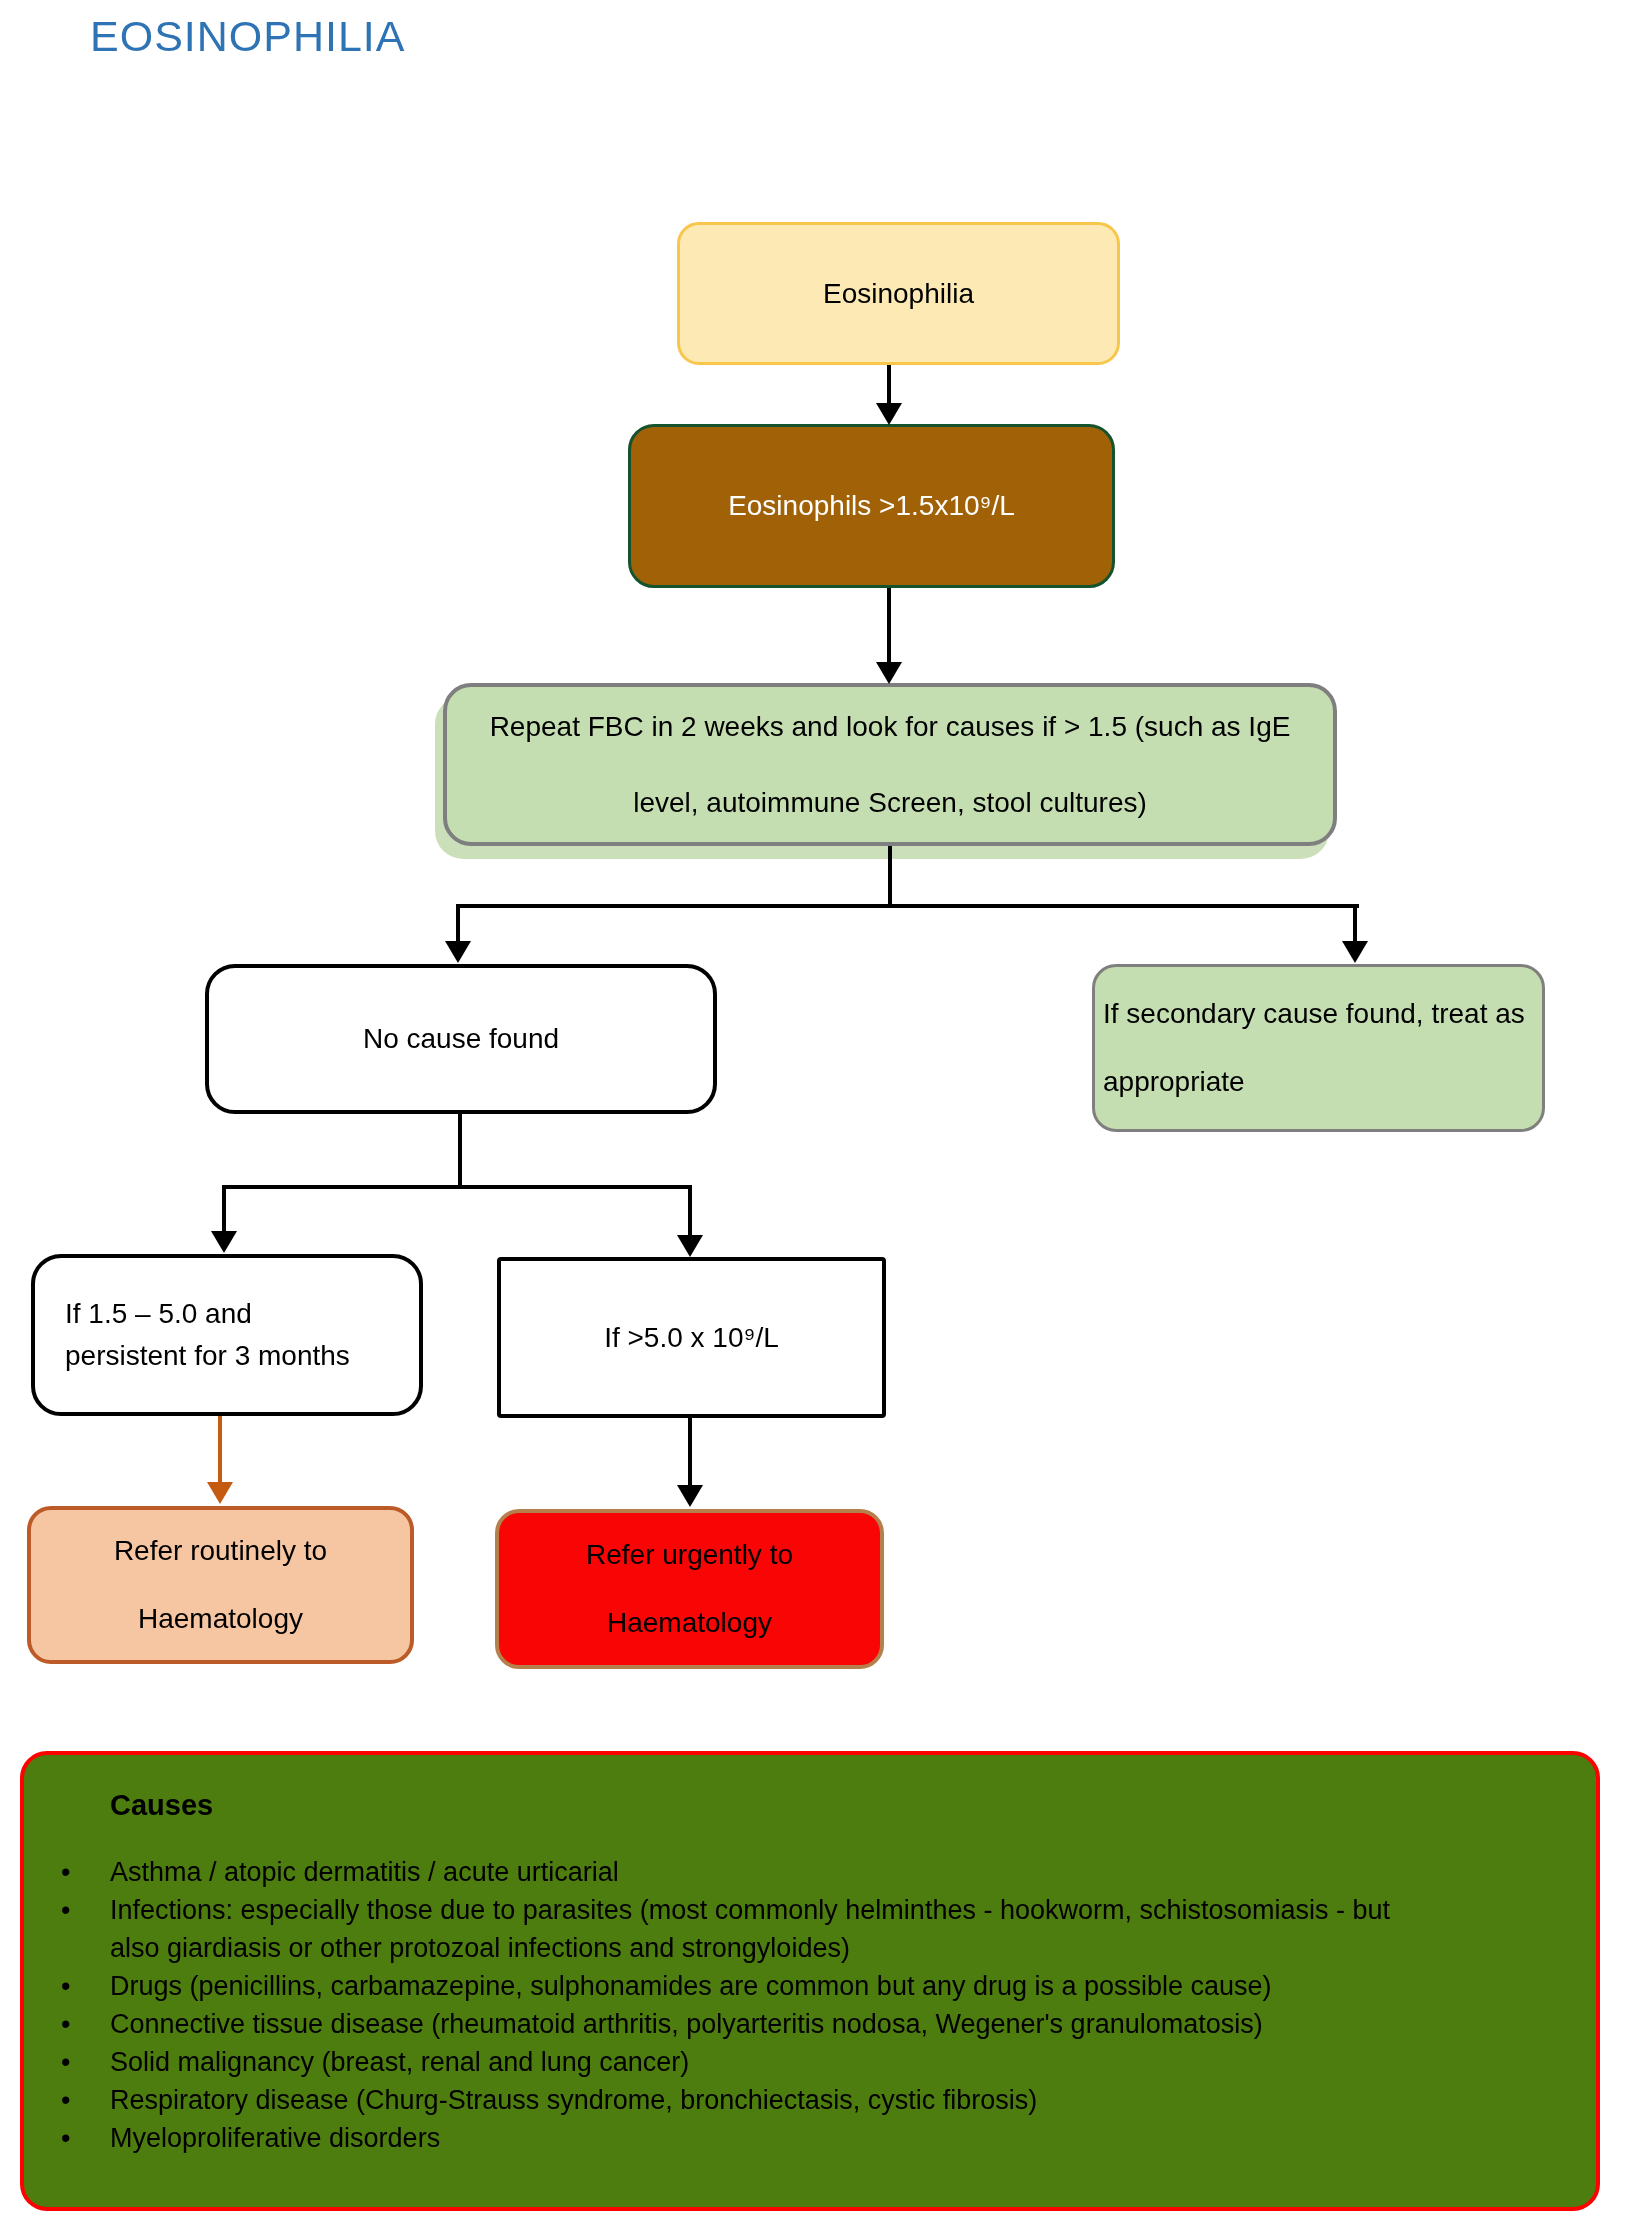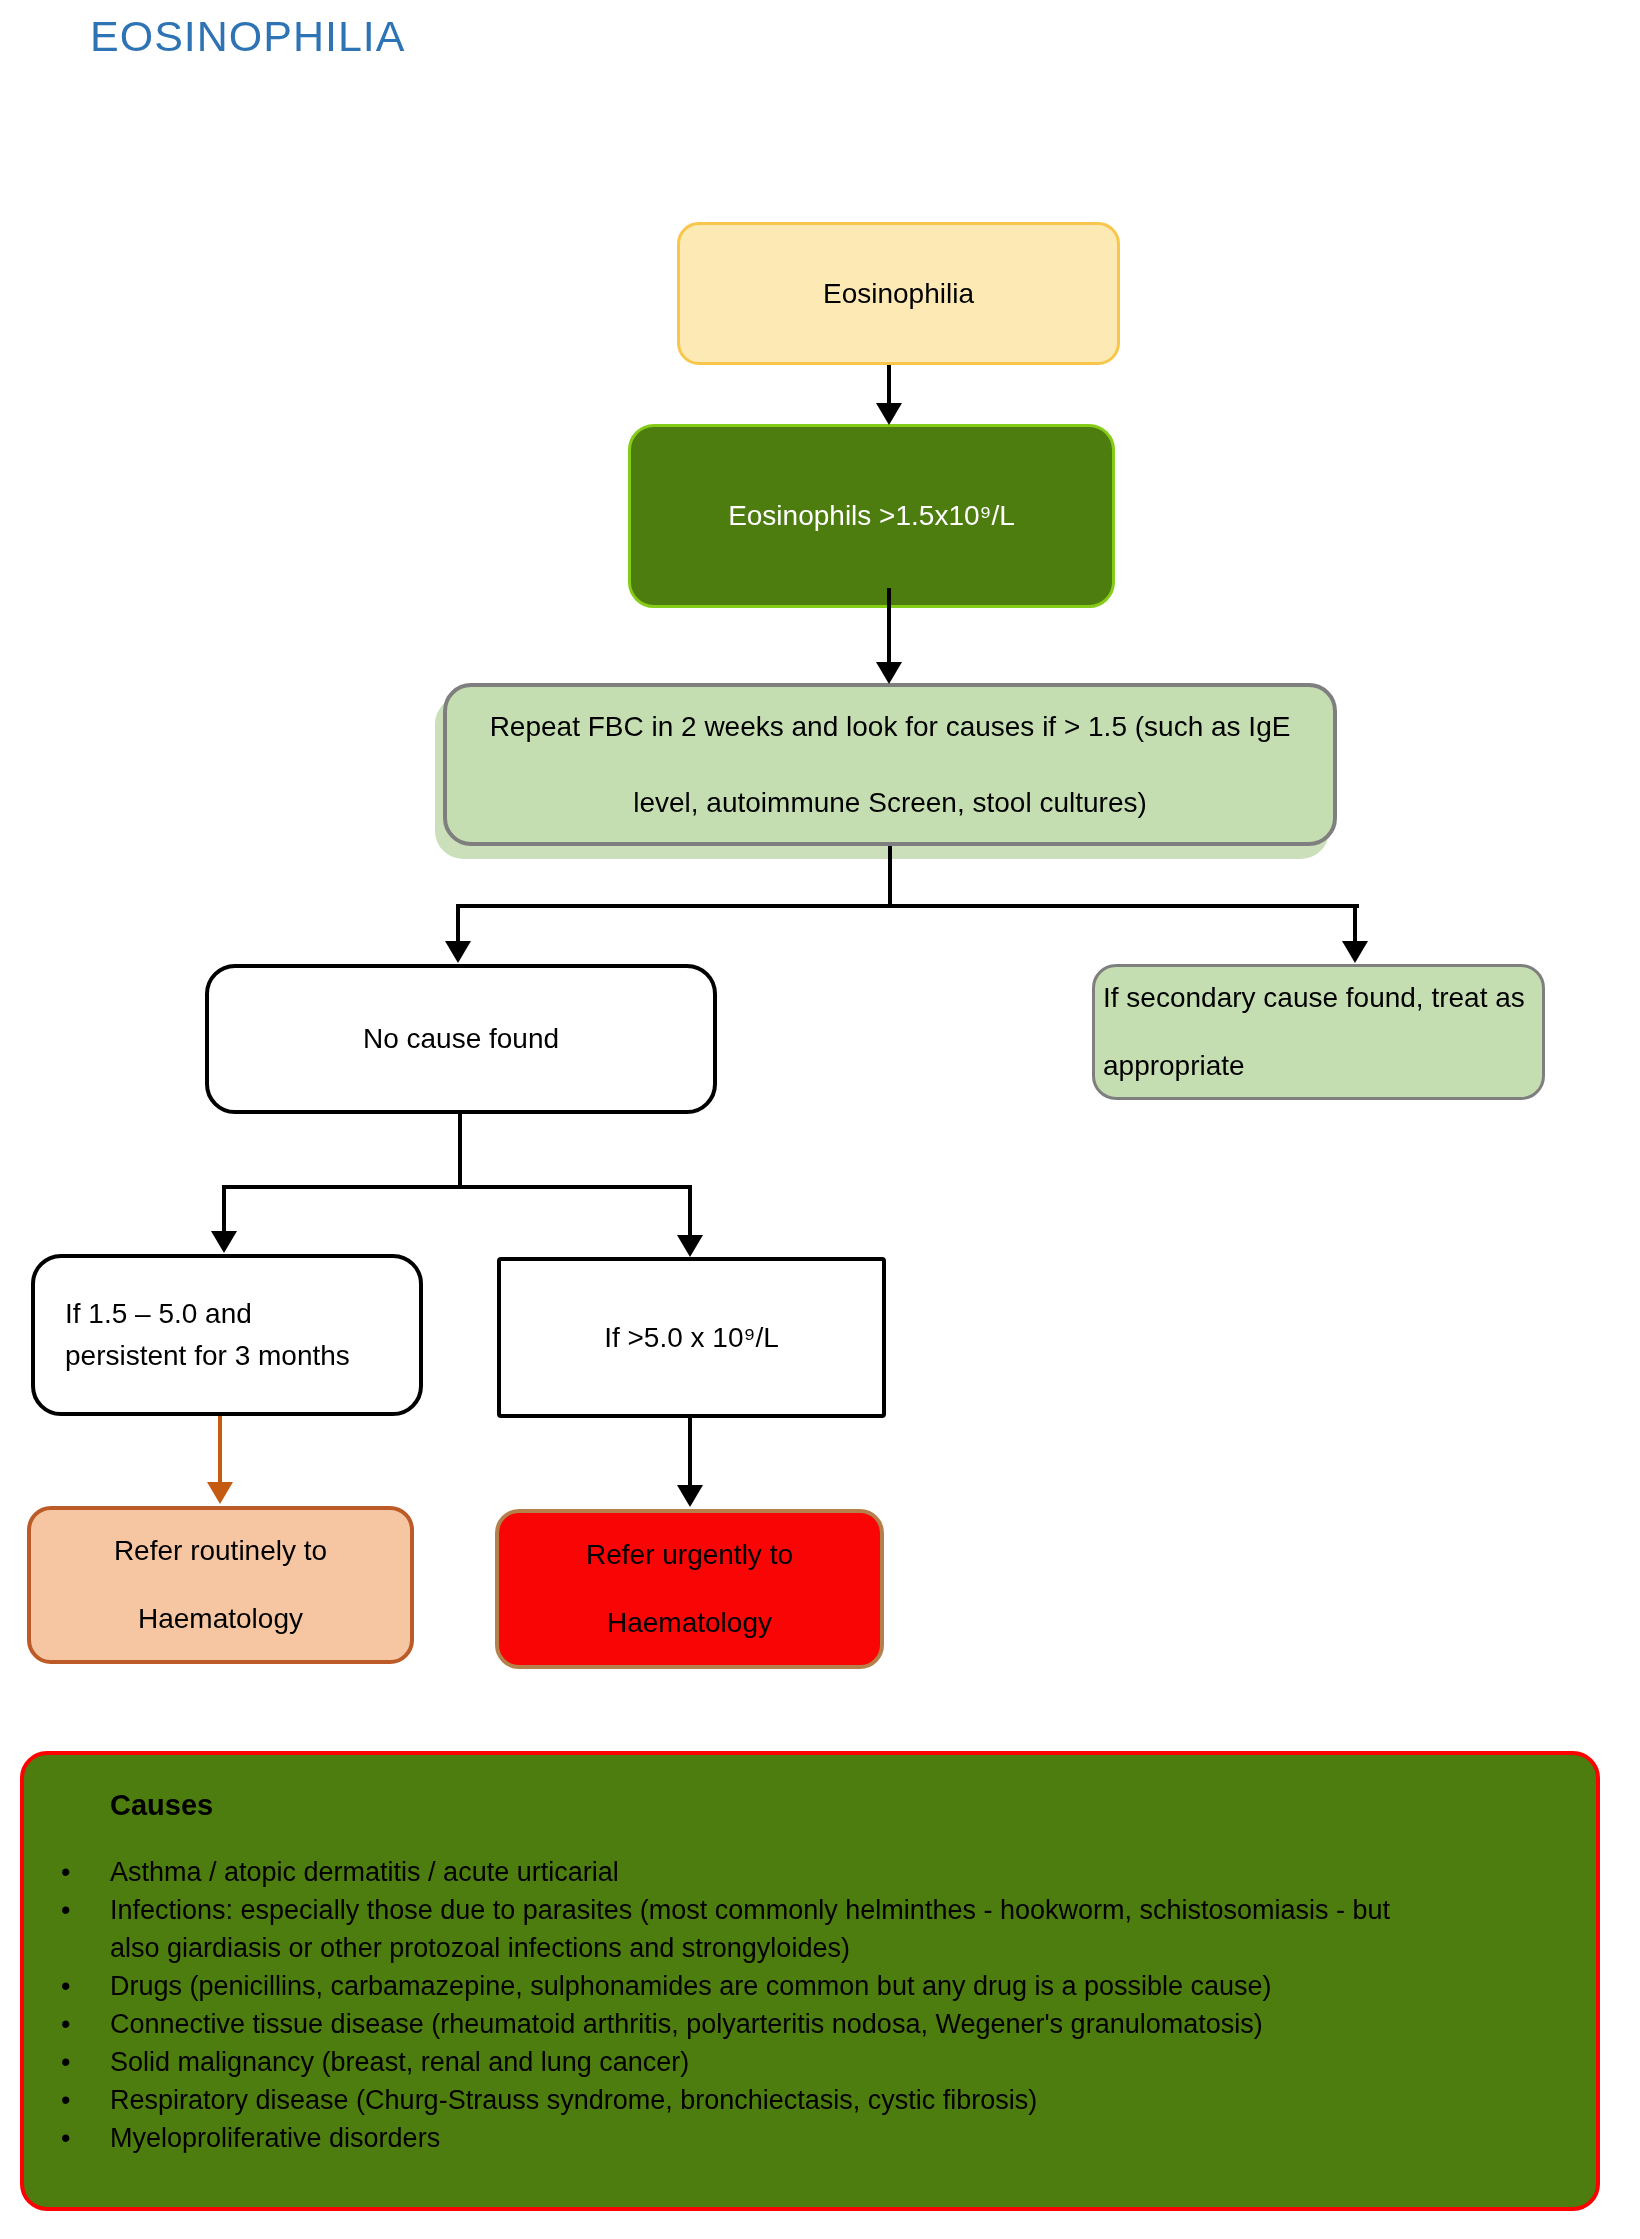--- a/index.html
+++ b/index.html
@@ -12,25 +12,25 @@
     position:absolute; left:90px; top:12px;
     font-size:43px; font-weight:400; letter-spacing:1px; color:#2E74B5;
   }
   .node {
     position:absolute; box-sizing:border-box;
     display:flex; flex-direction:column; align-items:center; justify-content:center;
     font-size:28px; text-align:center; line-height:1.2;
   }
   .node span { display:block; }
   .n-start    { left:677px; top:222px;  width:443px; height:143px; background:#FDE9B3; border:3px solid #F8C64B; border-radius:22px; }
-  .n-thresh   { left:628px; top:424px;  width:487px; height:184px; background:#4d7c0f; border:3px solid #84cc16; border-radius:26px; color:#fff; }
+  .n-thresh   { left:628px; top:424px;  width:487px; height:164px; background:#a16207; border:3px solid #14532d; border-radius:26px; color:#fff; }
   .n-repeat   { left:443px; top:683px;  width:894px; height:163px; background:#C5DEB1; border:4px solid #7F7F7F; border-radius:28px;
                 gap:42px; box-shadow:-8px 13px 0 #CBE0BA; padding:0 18px; }
   .n-nocause  { left:205px; top:964px;  width:512px; height:150px; background:#fff; border:4px solid #000; border-radius:30px; }
-  .n-second   { left:1092px; top:964px; width:453px; height:136px; background:#C5DEB1; border:3px solid #7F7F7F; border-radius:24px;
+  .n-second   { left:1092px; top:964px; width:453px; height:168px; background:#C5DEB1; border:3px solid #7F7F7F; border-radius:24px;
                 gap:34px; align-items:flex-start; text-align:left; padding:0 8px; }
   .n-persist  { left:31px;  top:1254px; width:392px; height:162px; background:#fff; border:4px solid #000; border-radius:30px;
                 gap:8px; align-items:flex-start; text-align:left; padding-left:30px; }
   .n-overfive { left:497px; top:1257px; width:389px; height:161px; background:#fff; border:4px solid #000; border-radius:4px; }
   .n-routine  { left:27px;  top:1506px; width:387px; height:158px; background:#F6C6A2; border:4px solid #BC5B27; border-radius:24px; gap:34px; }
   .n-urgent   { left:495px; top:1509px; width:389px; height:160px; background:#F90505; border:4px solid #B5804C; border-radius:24px; gap:34px; color:#000000; }
 
   .line { position:absolute; background:#000; }
   .line.h { height:4px; }
   .line.v { width:4px; }

